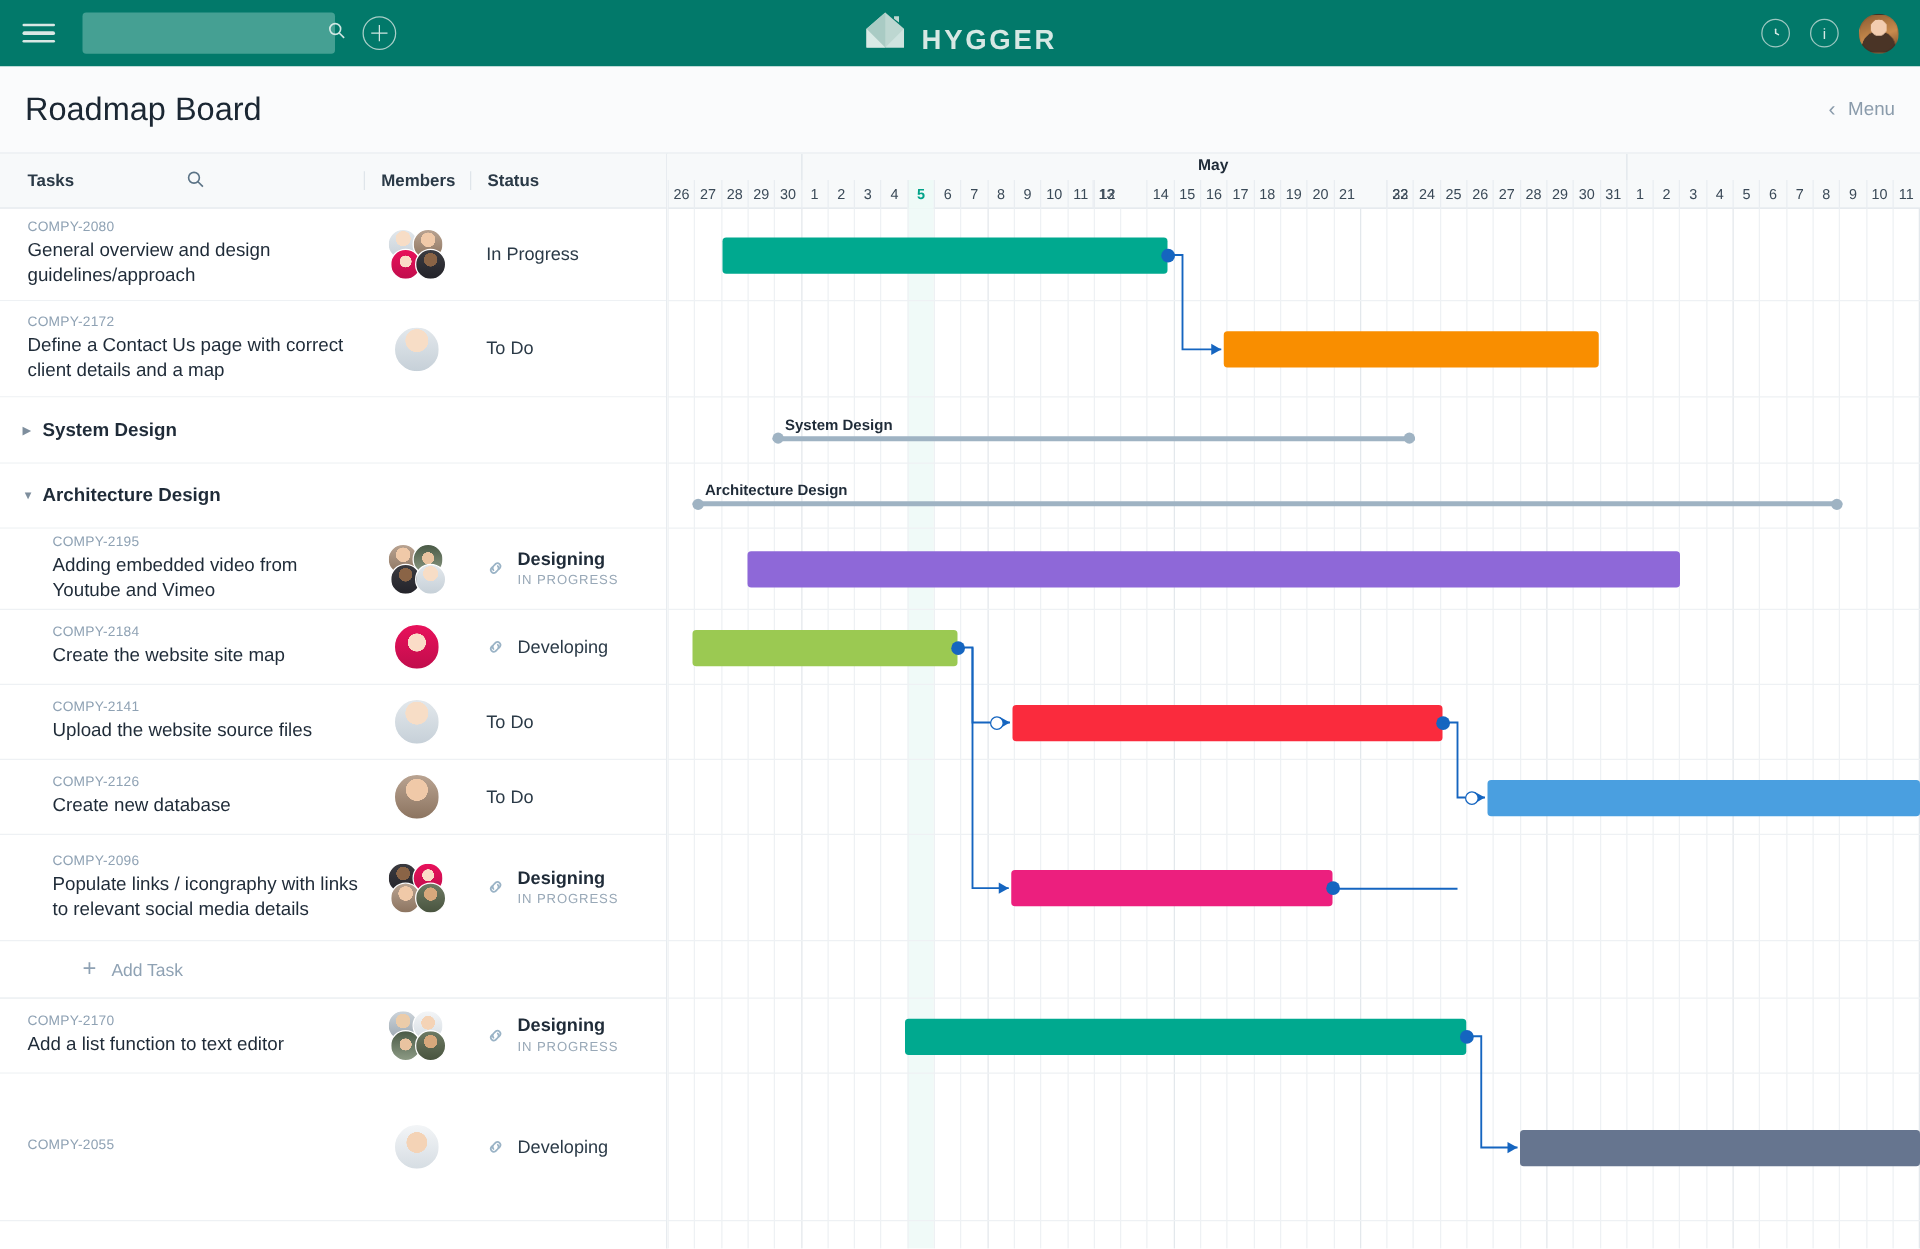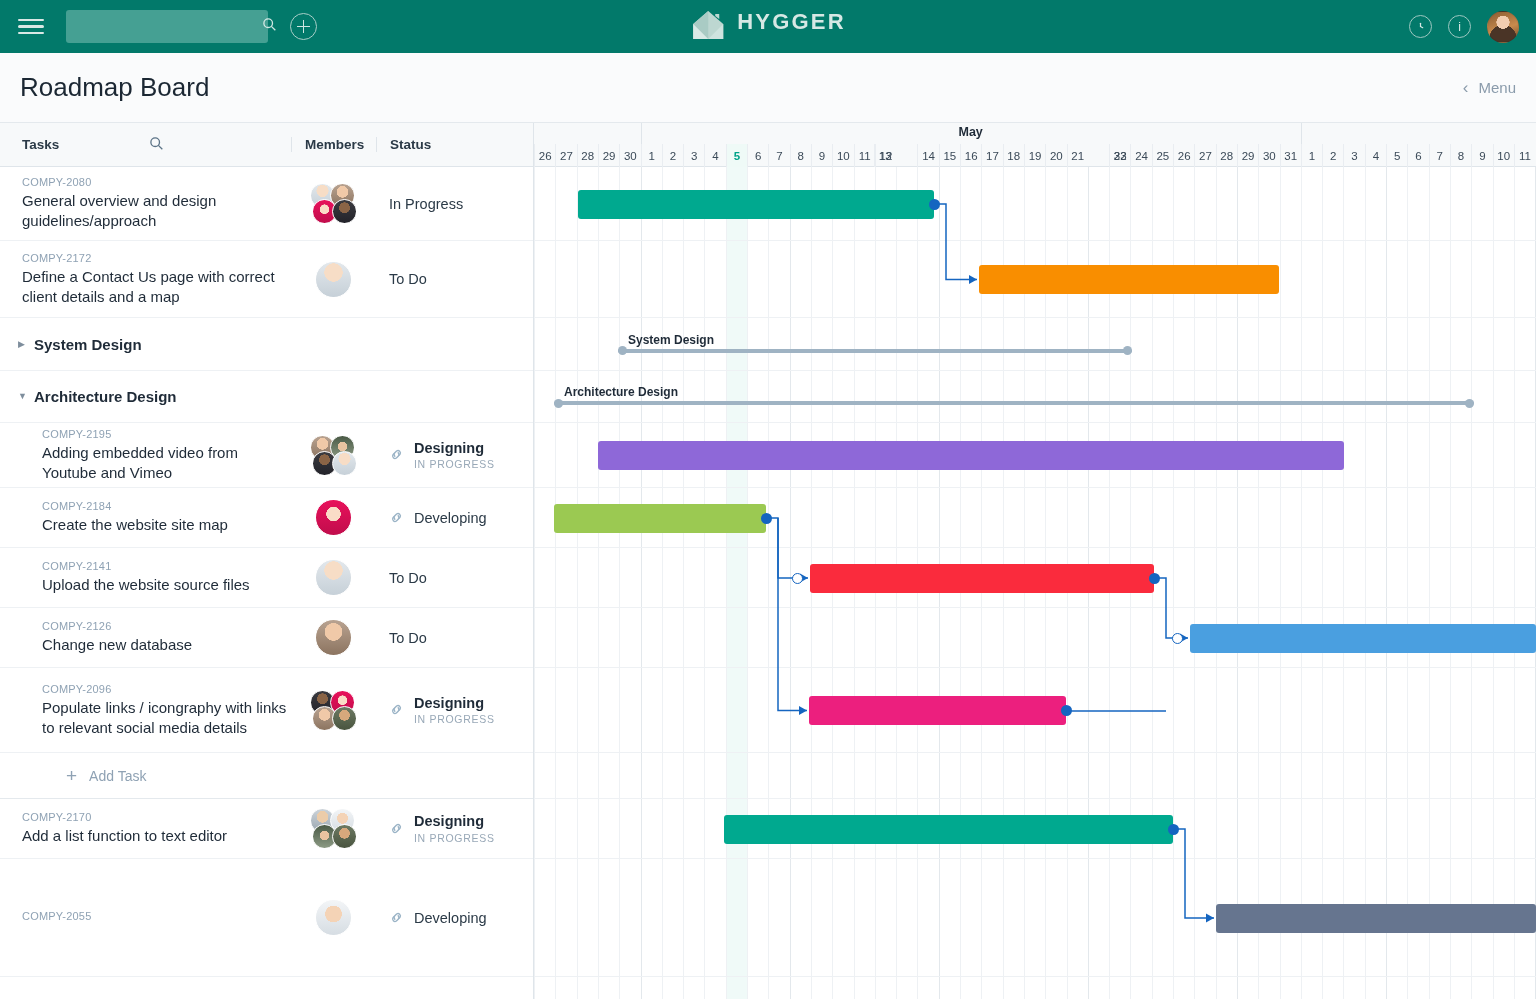--- a/index.html
+++ b/index.html
@@ -36,21 +36,21 @@
     border: 1.6px solid #a9cfc8; position: relative; cursor: pointer;
   }
   .plus-btn::before, .plus-btn::after {
     content: ""; position: absolute; background: #cfe6e1;
   }
   .plus-btn::before { left: 50%; top: 6px; width: 1.8px; height: 13px; margin-left: -.9px; }
   .plus-btn::after { top: 50%; left: 6px; height: 1.8px; width: 13px; margin-top: -.9px; }
 
   .logo {
     position: absolute; left: 50%; transform: translateX(-50%);
-    display: flex; align-items: flex-start; gap: 11px;
+    display: flex; align-items: flex-end; gap: 11px;
   }
   .logo-text {
     color: #d6e8e4; font-size: 22px; font-weight: bold; letter-spacing: 2.2px;
   }
   .topbar-right {
     margin-left: auto; margin-right: 17px;
     display: flex; align-items: center; gap: 16px;
   }
   .round-ico {
     width: 23px; height: 23px; border-radius: 50%;
@@ -362,21 +362,21 @@
       <div class="tcell-members">
             <span class="av av-single f-blonde"></span>
           </div>
       <div class="tcell-status">
         <span class="status-plain">To Do</span>
       </div>
         </div>
         <div class="trow" style="height: 60px;">
       <div class="tcell-name indent">
         <div class="task-key">COMPY-2126</div>
-        <div class="task-title">Change new database</div>
+        <div class="task-title">Create new database</div>
       </div>
       <div class="tcell-members">
             <span class="av av-single f-beard"></span>
           </div>
       <div class="tcell-status">
         <span class="status-plain">To Do</span>
       </div>
         </div>
         <div class="trow" style="height: 85px;">
       <div class="tcell-name indent">

